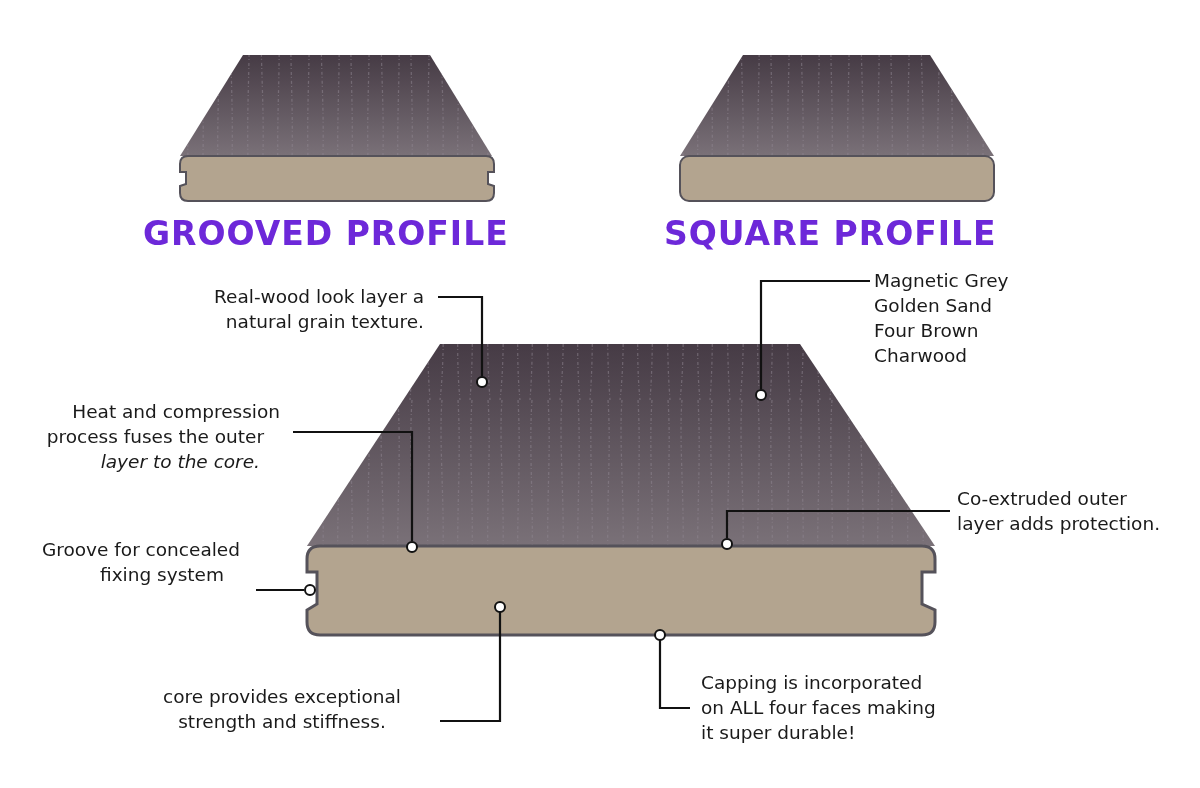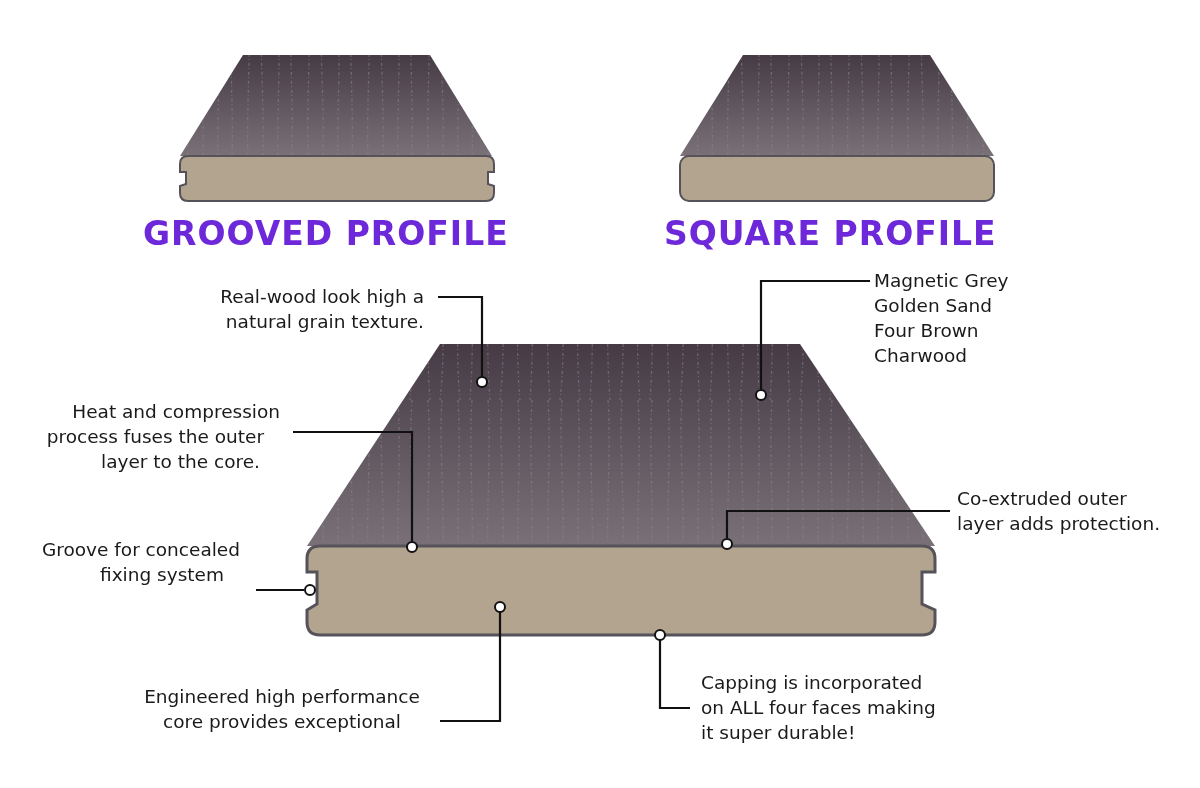--- a/index.html
+++ b/index.html
@@ -64,49 +64,49 @@
     <circle cx="310" cy="590" r="5"></circle>
     <circle cx="500" cy="607" r="5"></circle>
     <circle cx="660" cy="635" r="5"></circle>
   </g>
 </svg>
 
 <div class="title" style="left:143px; top:214px;">GROOVED PROFILE</div>
 <div class="title" style="left:664px; top:214px;">SQUARE PROFILE</div>
 
 <div class="label r" style="left:150px; top:284px; width:274px;">
-  <span class="line">Real-wood look high a</span>
+  <span class="line">Real-wood look layer a</span>
   <span class="line">natural grain texture.</span>
 </div>
 
 <div class="label l" style="left:874px; top:268px;">
   <span class="line">Magnetic Grey</span>
   <span class="line">Golden Sand</span>
   <span class="line">Four Brown</span>
   <span class="line">Charwood</span>
 </div>
 
 <div class="label r" style="left:20px; top:399px; width:260px;">
   <span class="line">Heat and compression</span>
   <span class="line" style="margin-right:16px;">process fuses the outer</span>
-  <span class="line" style="margin-right:20px;">layer to the core.</span>
+  <span class="line" style="margin-right:20px;font-style:italic;">layer to the core.</span>
 </div>
 
 <div class="label l" style="left:957px; top:486px;">
   <span class="line">Co-extruded outer</span>
   <span class="line">layer adds protection.</span>
 </div>
 
 <div class="label r" style="left:10px; top:537px; width:230px;">
   <span class="line">Groove for concealed</span>
   <span class="line" style="margin-right:16px;">fixing system</span>
 </div>
 
 <div class="label c" style="left:112px; top:684px; width:340px;">
-  <span class="line">Engineered high performance</span>
   <span class="line">core provides exceptional</span>
+  <span class="line">strength and stiffness.</span>
 </div>
 
 <div class="label l" style="left:680px; top:670px;margin-left:21px;">
   <span class="line">Capping is incorporated</span>
   <span class="line">on ALL four faces making</span>
   <span class="line">it super durable!</span>
 </div>
 
 </body></html>

